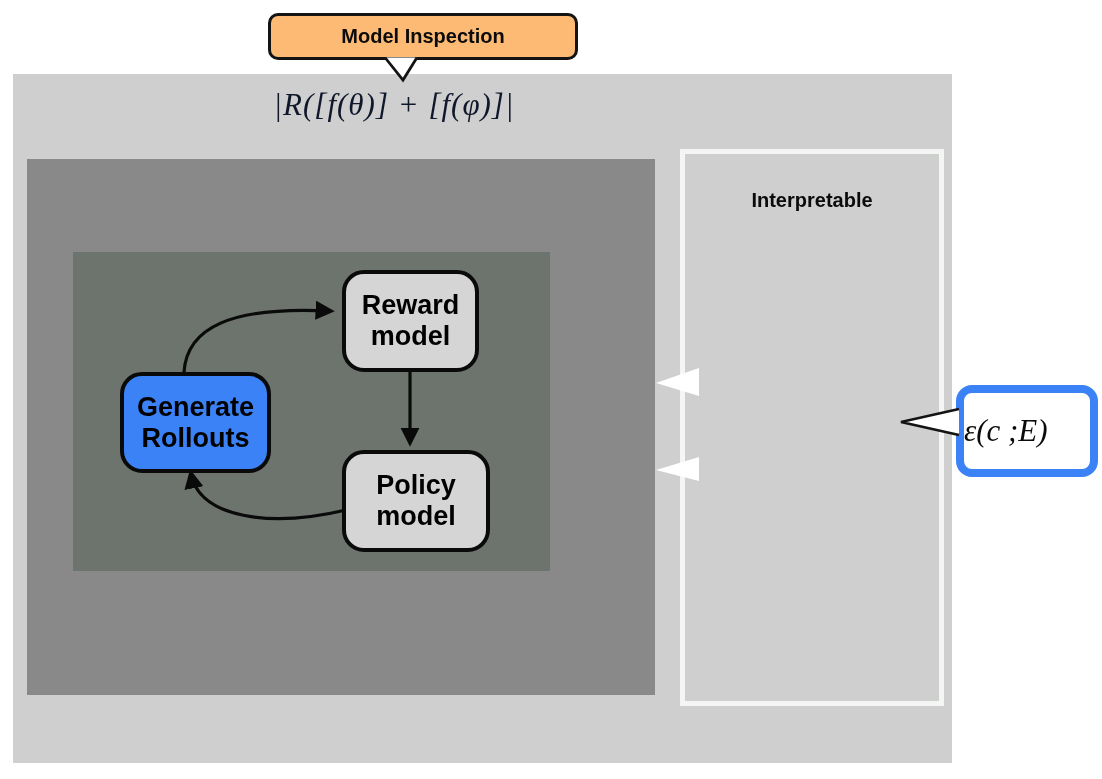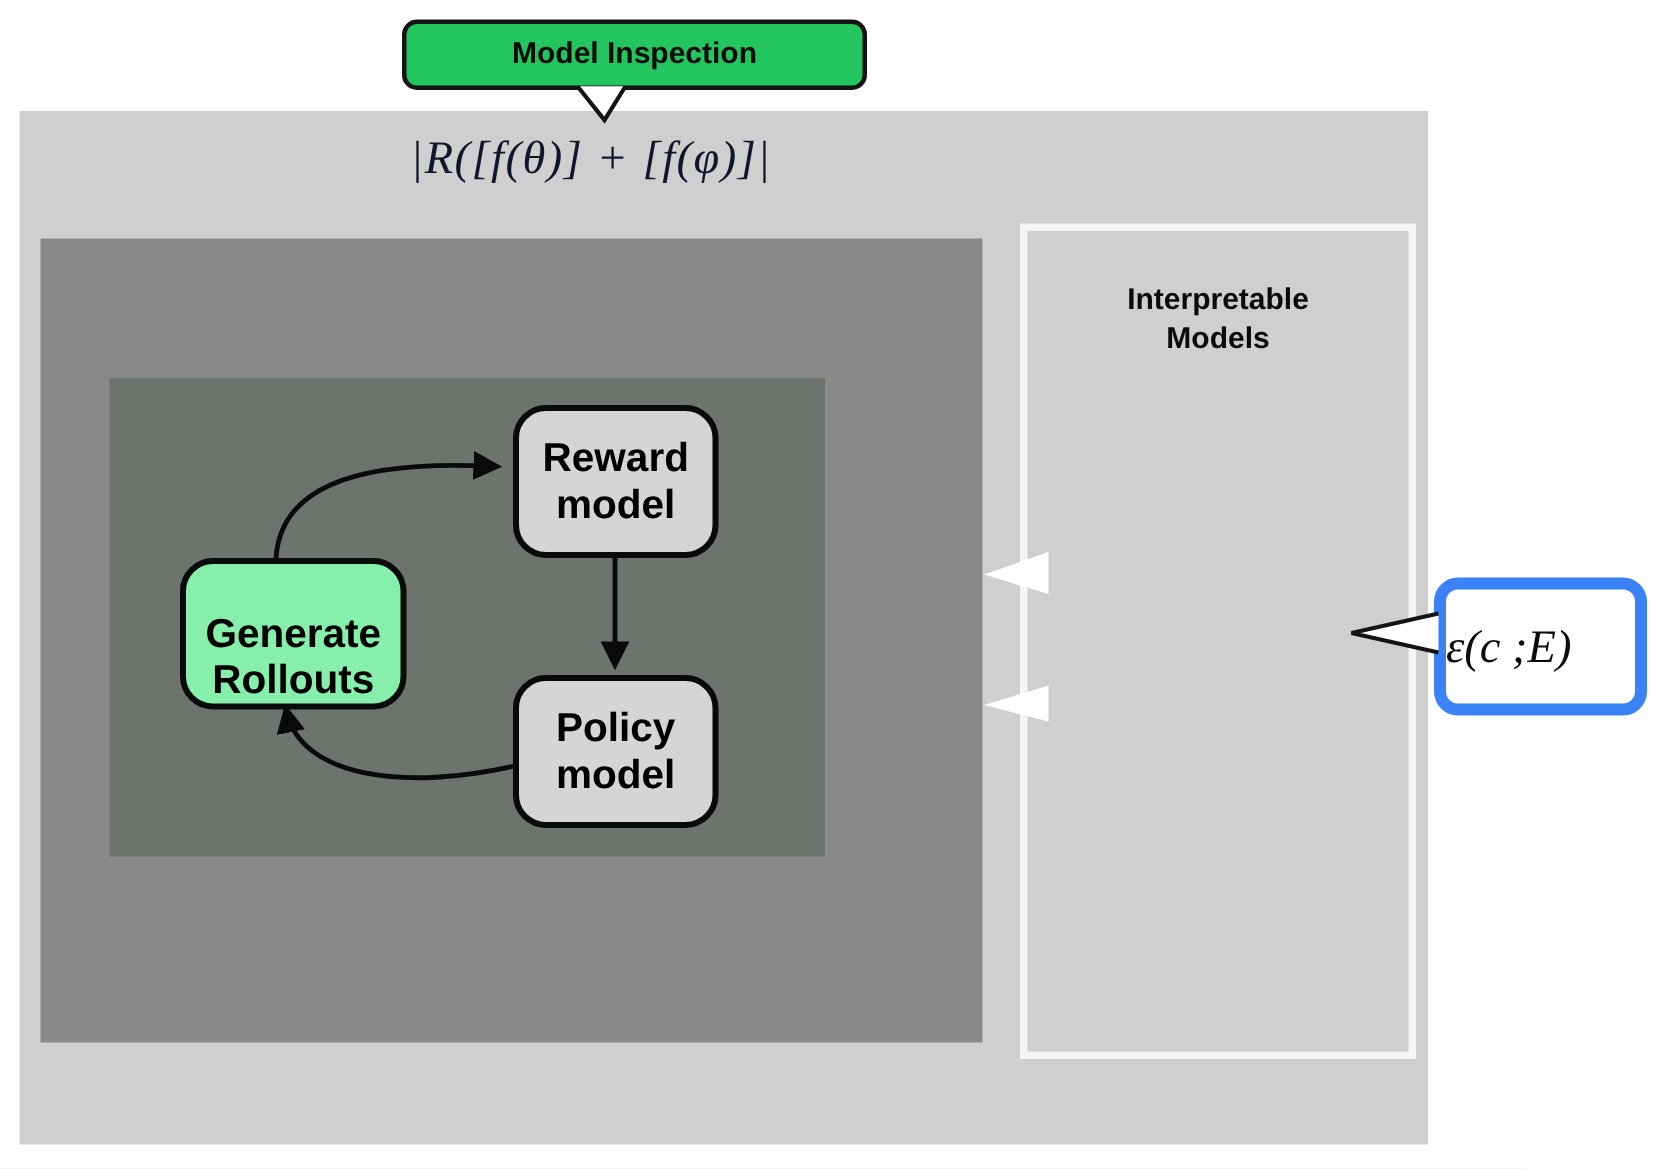--- a/index.html
+++ b/index.html
@@ -25,41 +25,41 @@
     position:absolute;left:680px;top:149px;width:264px;height:557px;
     border:5px solid #f3f6f2;box-sizing:border-box;background:transparent;
   }
   .panel-title{
     margin-top:33px;text-align:center;font-weight:bold;font-size:20px;
     line-height:1.3;color:#0b0b0b;
   }
   
   .callout{
     position:absolute;left:268px;top:13px;width:310px;height:47px;
-    box-sizing:border-box;background:#22c55e;border:3px solid #141414;
+    box-sizing:border-box;background:#fdba74;border:3px solid #141414;
     border-radius:10px;display:flex;align-items:center;justify-content:center;
     font-weight:bold;font-size:20px;color:#0b0b0b;z-index:3;
   }
   
   .top-formula{
     position:absolute;left:256px;top:78px;width:276px;height:54px;
     display:flex;align-items:center;justify-content:center;
     font-family:"Liberation Serif","DejaVu Serif",serif;font-style:italic;
     font-size:31px;color:#0f172a;letter-spacing:1px;z-index:2;
   }
   
   .node{
     position:absolute;box-sizing:border-box;border:4px solid #0a0a0a;
     border-radius:22px;display:flex;flex-direction:column;align-items:center;
     justify-content:center;font-weight:bold;font-size:27px;line-height:1.14;
     color:#000;z-index:2;text-align:center;
   }
   .node-reward{left:342px;top:270px;width:137px;height:102px;background:#d5d5d5;}
-  .node-generate{left:120px;top:372px;width:151px;height:101px;background:#86efac;justify-content:flex-end;}
-  .node-policy{left:342px;top:450px;width:137px;height:102px;background:#d5d5d5;}
+  .node-generate{left:120px;top:372px;width:151px;height:101px;background:#3b82f6;}
+  .node-policy{left:342px;top:450px;width:148px;height:102px;background:#d5d5d5;}
   
   .c-bubble{
     position:absolute;left:695px;top:360px;width:190px;height:121px;
     background:#ffffff;border-radius:18px;display:flex;align-items:center;
     justify-content:center;z-index:3;
   }
   .c-formula{
     font-family:"Liberation Serif","DejaVu Serif",serif;font-style:italic;
     font-size:30px;color:#0b0b0b;
   }
@@ -84,21 +84,20 @@
 
   <div class="stage"></div>
 
   <div class="training-box"></div>
 
   <div class="inner-box"></div>
 
   <div class="panel">
     <div class="panel-title">
       <div>Interpretable</div>
-      <div>Models</div>
     </div>
   </div>
 
   <div class="top-formula">|R([f(θ)] + [f(φ)]|</div>
 
   <div class="callout">
     <span>Model Inspection</span>
   </div>
 
   <svg class="arrows-svg" width="1102" height="779" viewBox="0 0 1102 779">

